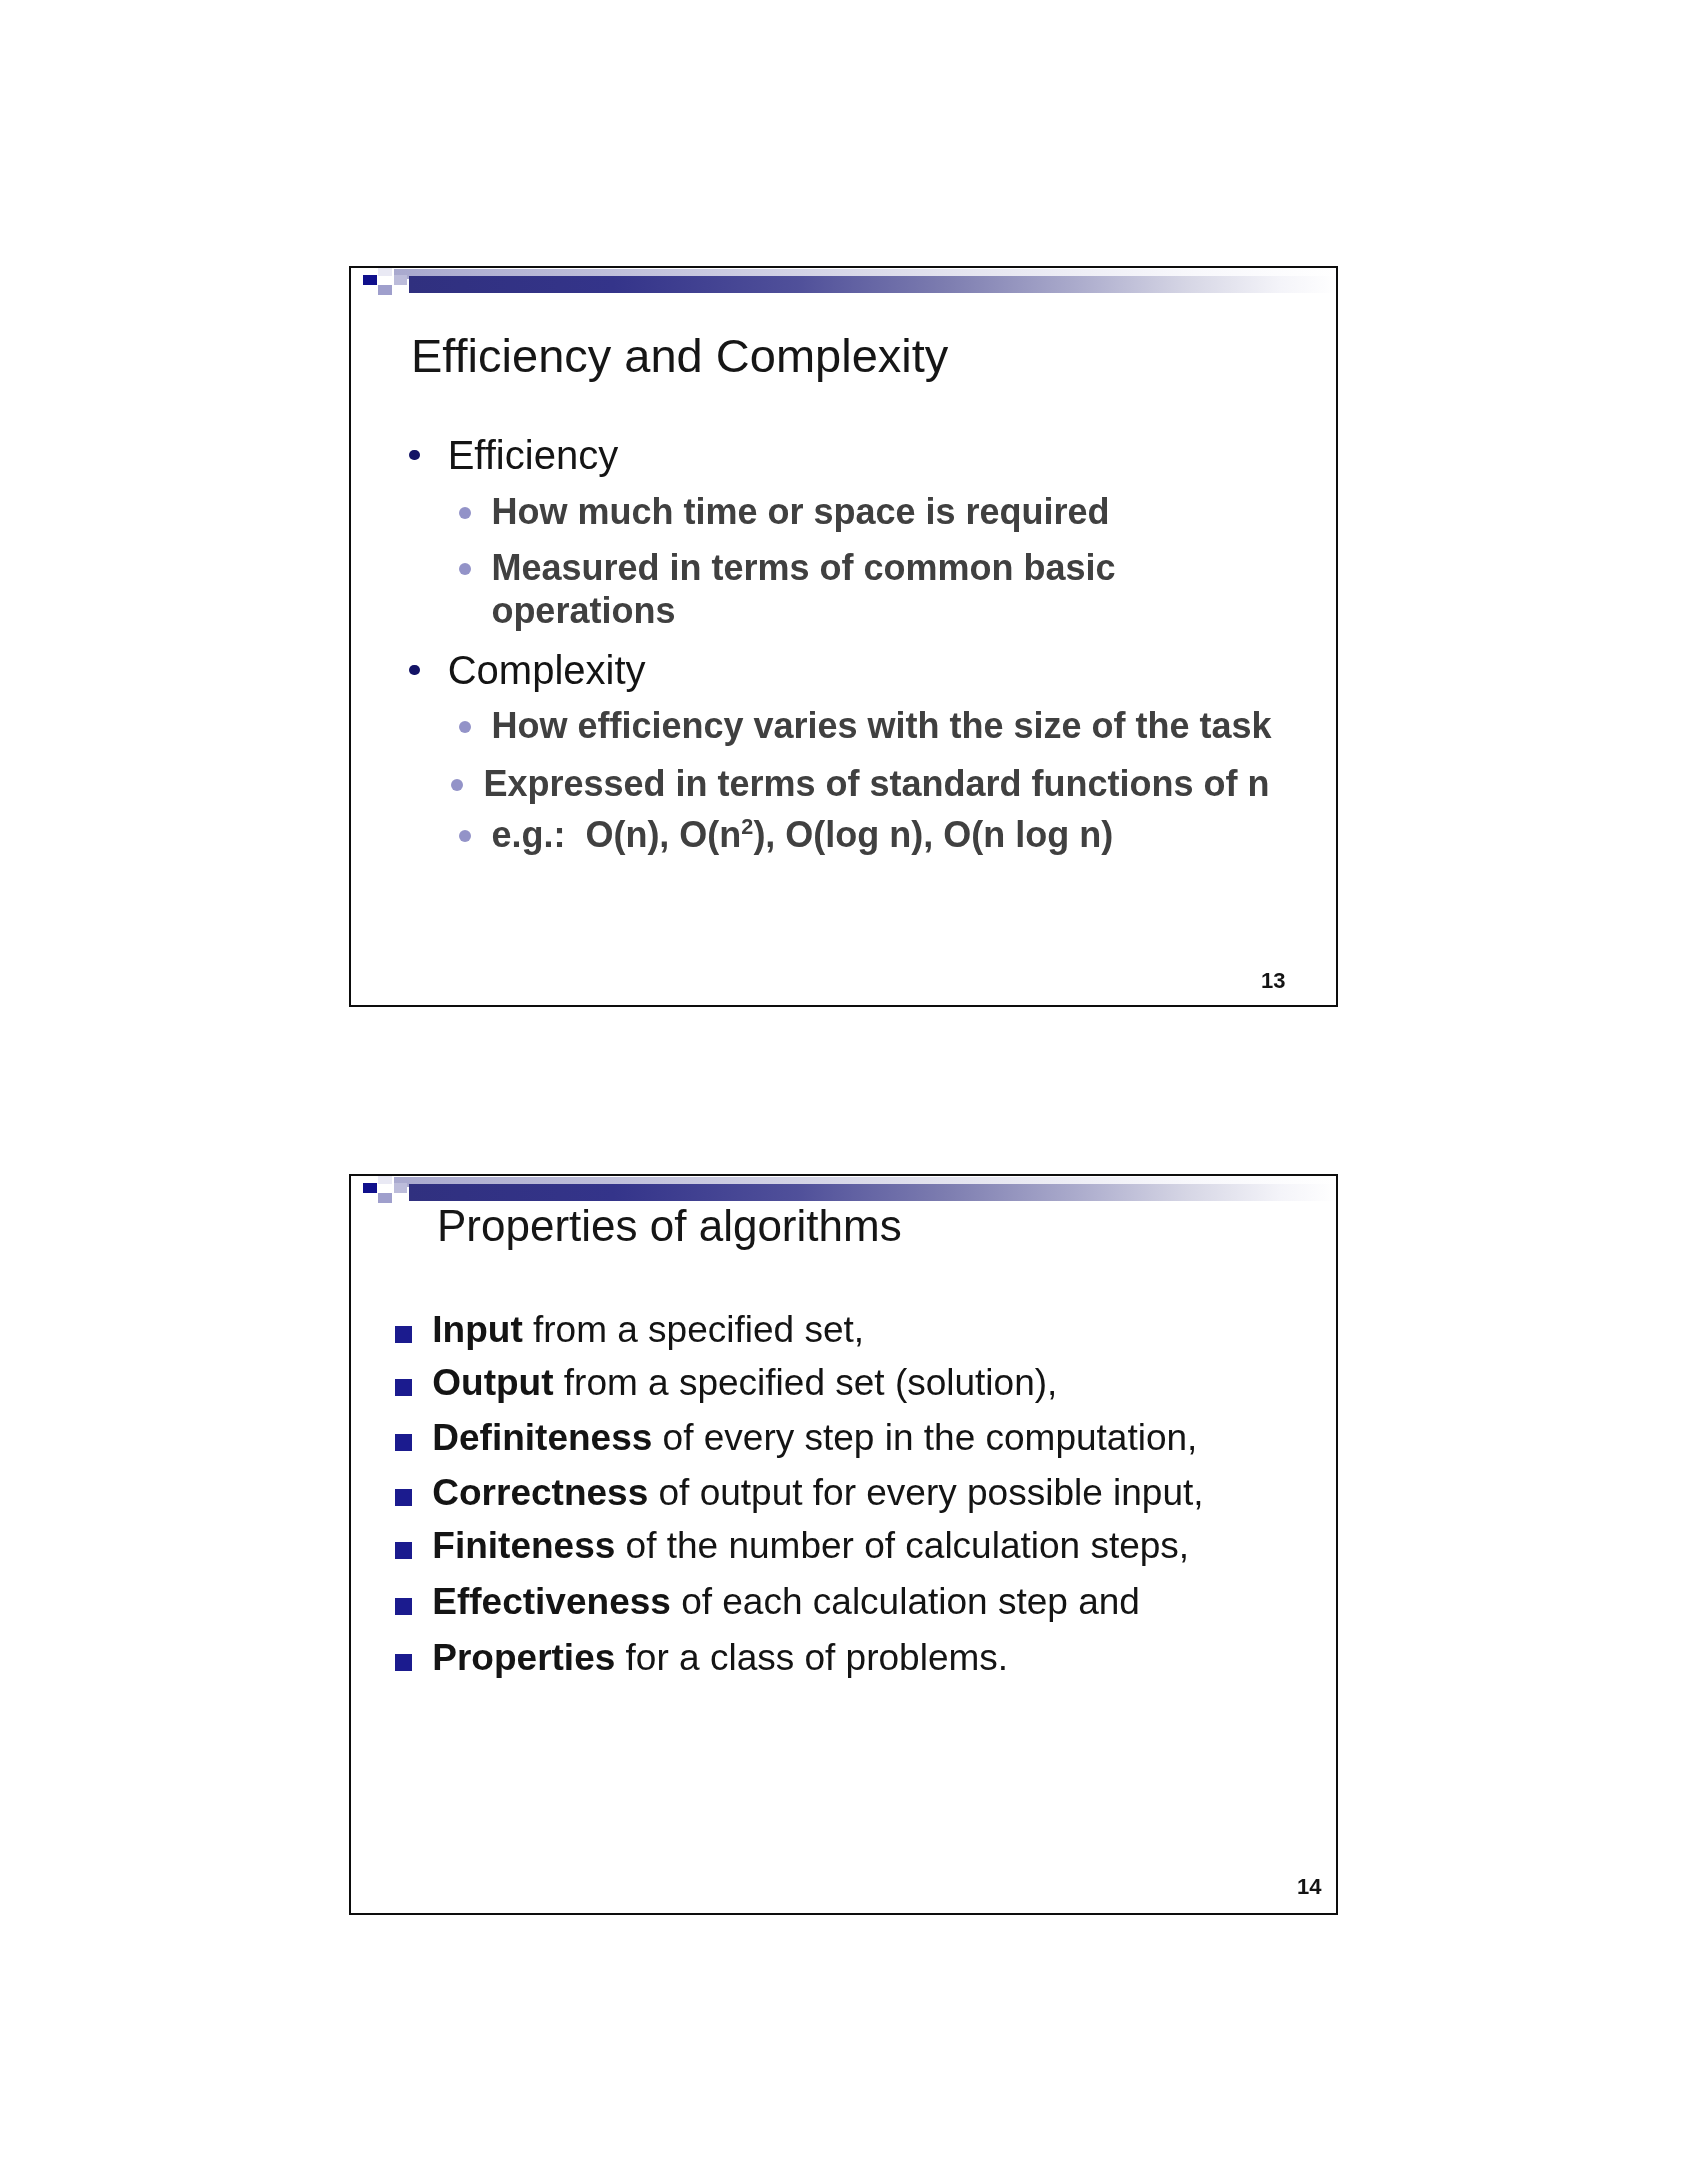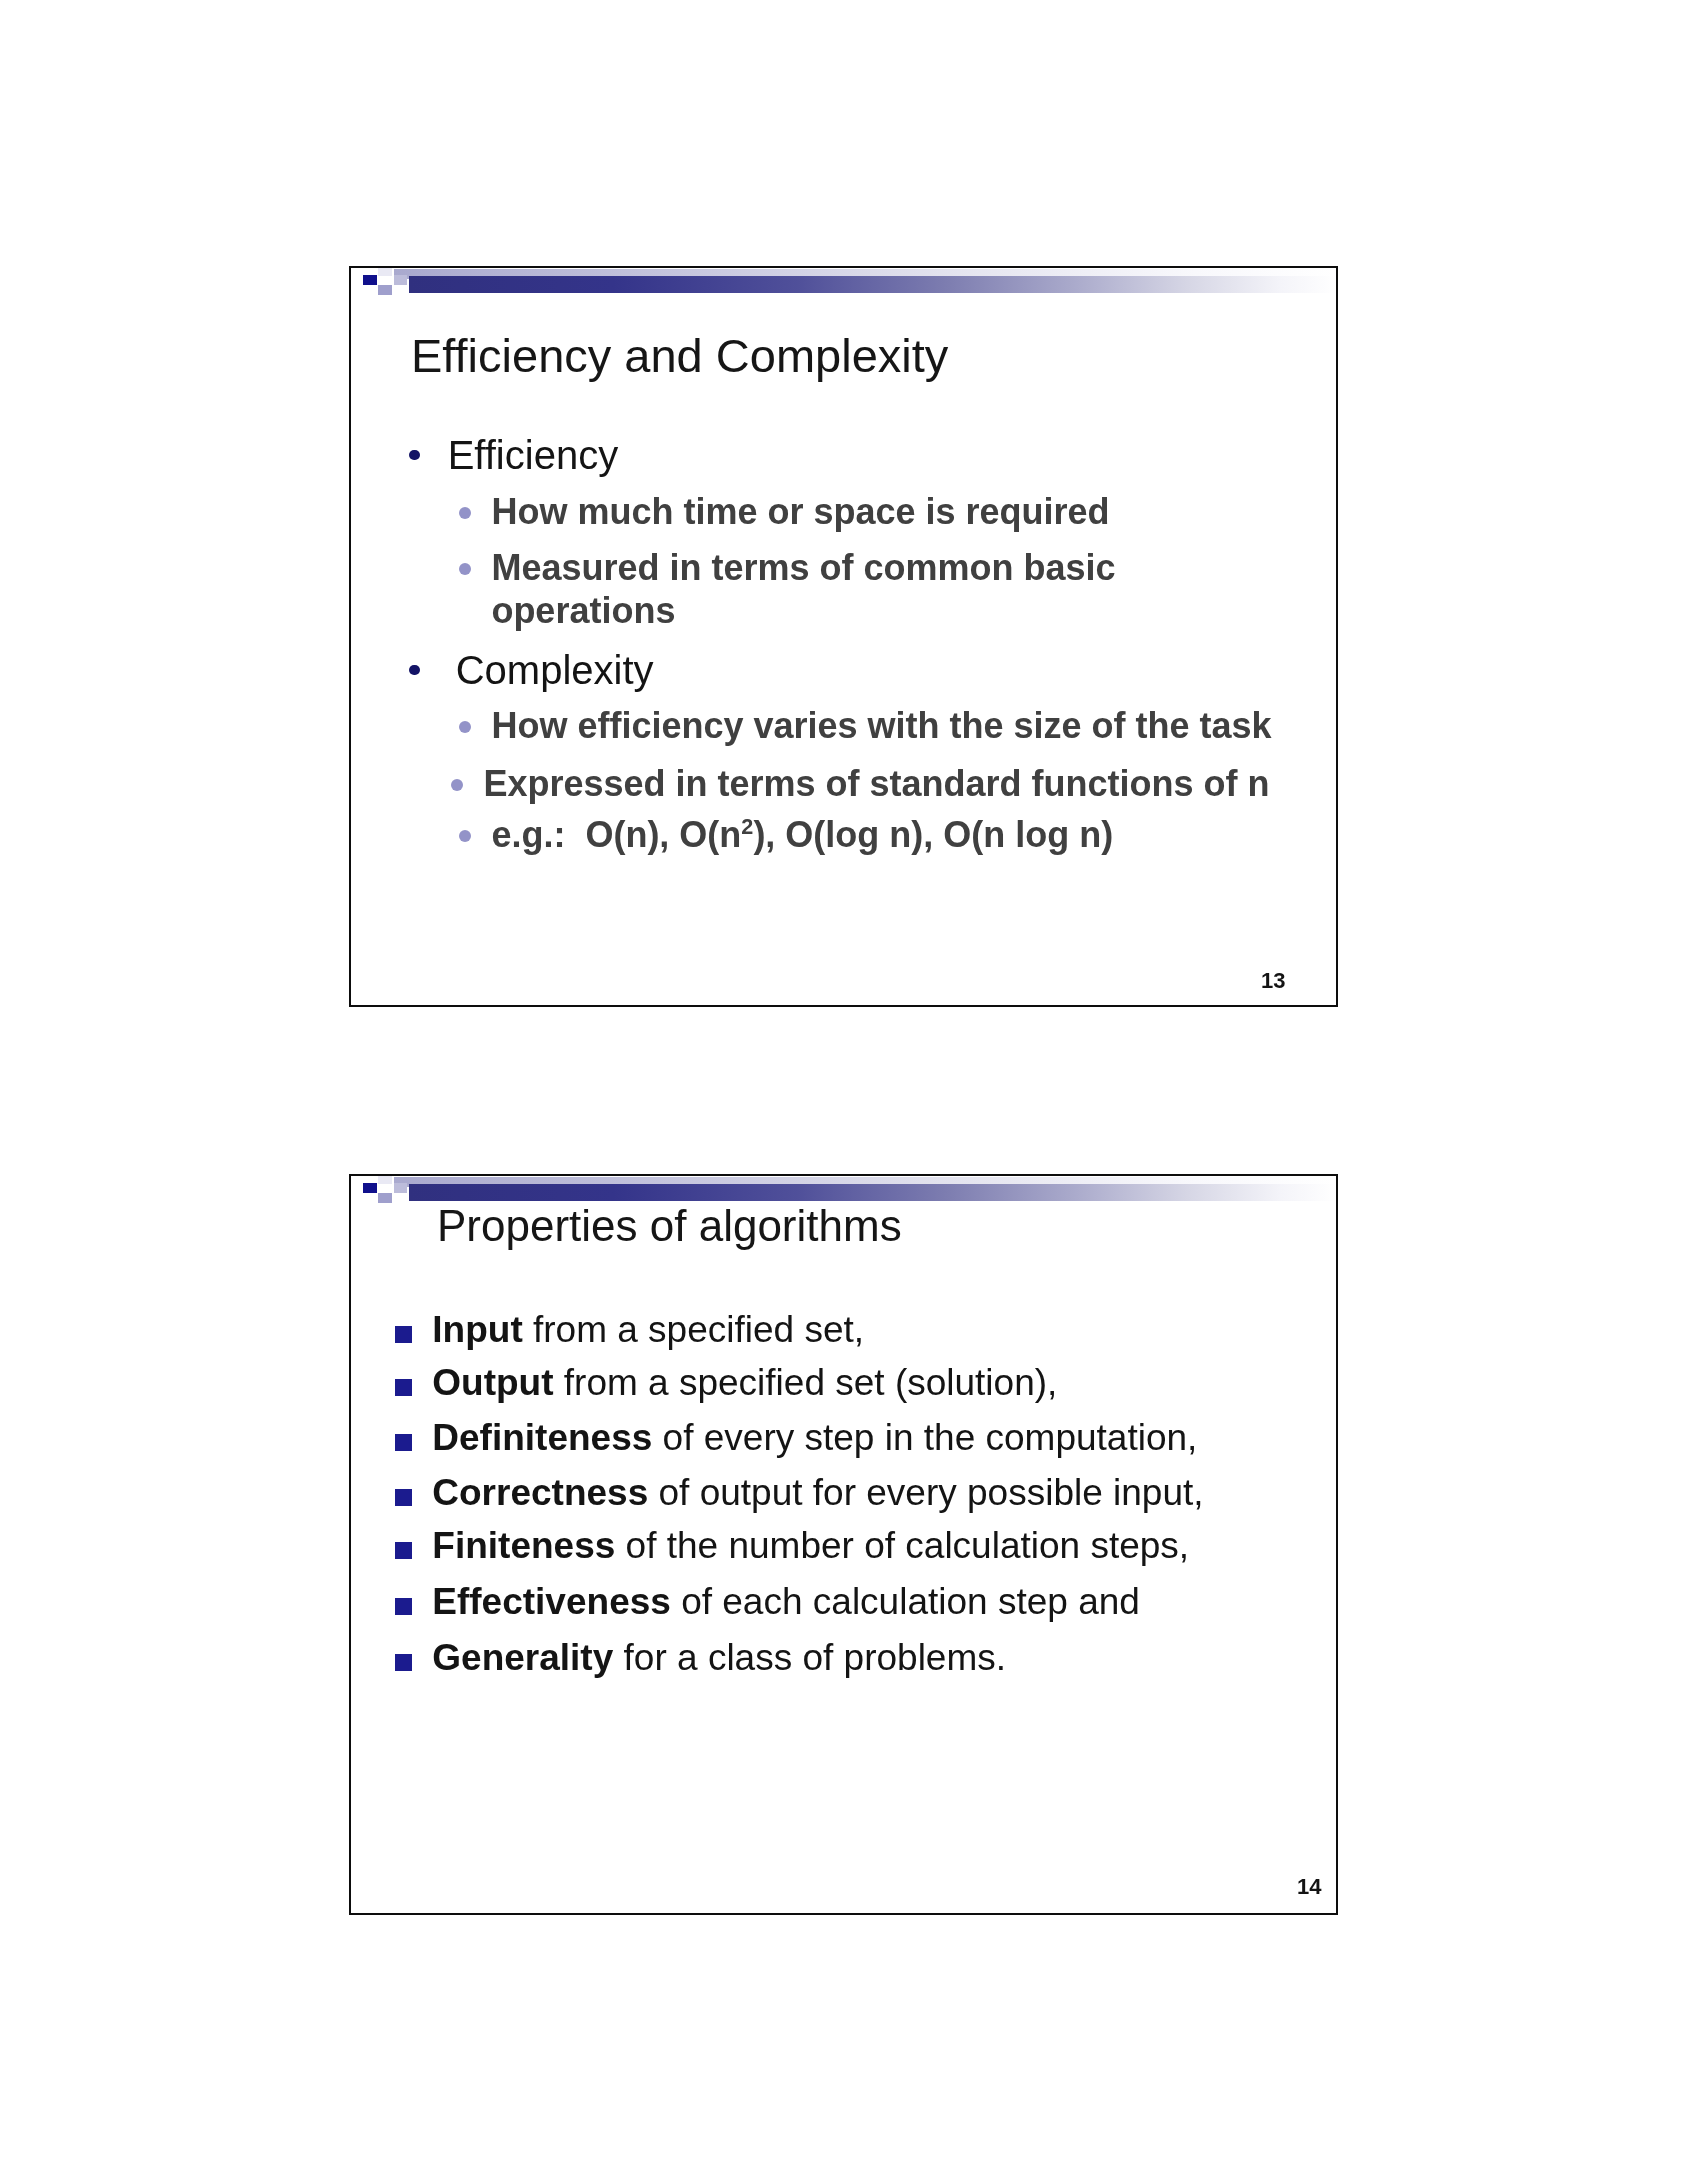--- a/index.html
+++ b/index.html
@@ -103,21 +103,21 @@
           <span class="t-l1">Efficiency</span>
         </div>
         <div class="b-row" style="top: 222px; left: 108px;">
           <span class="dot dot-l2"></span>
           <span class="t-l2">How much time or space is required</span>
         </div>
         <div class="b-row" style="top: 278px; left: 108px;">
           <span class="dot dot-l2"></span>
           <span class="t-l2">Measured in terms of common basic<br>operations</span>
         </div>
-        <div class="b-row" style="top: 380px; left: 58px; gap: 8px;">
+        <div class="b-row" style="top: 380px; left: 58px;">
           <span class="dot dot-l1"></span>
           <span class="t-l1">Complexity</span>
         </div>
         <div class="b-row" style="top: 436px; left: 108px;">
           <span class="dot dot-l2"></span>
           <span class="t-l2">How efficiency varies with the size of the task</span>
         </div>
         <div class="b-row" style="top: 494px; left: 100px;">
           <span class="dot dot-l2"></span>
           <span class="t-l2">Expressed in terms of standard functions of n</span>
@@ -160,21 +160,21 @@
         <div class="p-row" style="top: 349px; left: 44px;">
           <span class="sq-bullet"></span>
           <span class="t-prop"><b>Finiteness</b> of the number of calculation steps,</span>
         </div>
         <div class="p-row" style="top: 405px; left: 44px;">
           <span class="sq-bullet"></span>
           <span class="t-prop"><b>Effectiveness</b> of each calculation step and</span>
         </div>
         <div class="p-row" style="top: 461px; left: 44px;">
           <span class="sq-bullet"></span>
-          <span class="t-prop"><b>Generality</b> for a class of problems.</span>
+          <span class="t-prop"><b>Properties</b> for a class of problems.</span>
         </div>
       </div>
     <div class="slide-num">14</div>
   </div>
 
   <div class="page-num">7</div>
 </div>
 
 
 </body></html>

